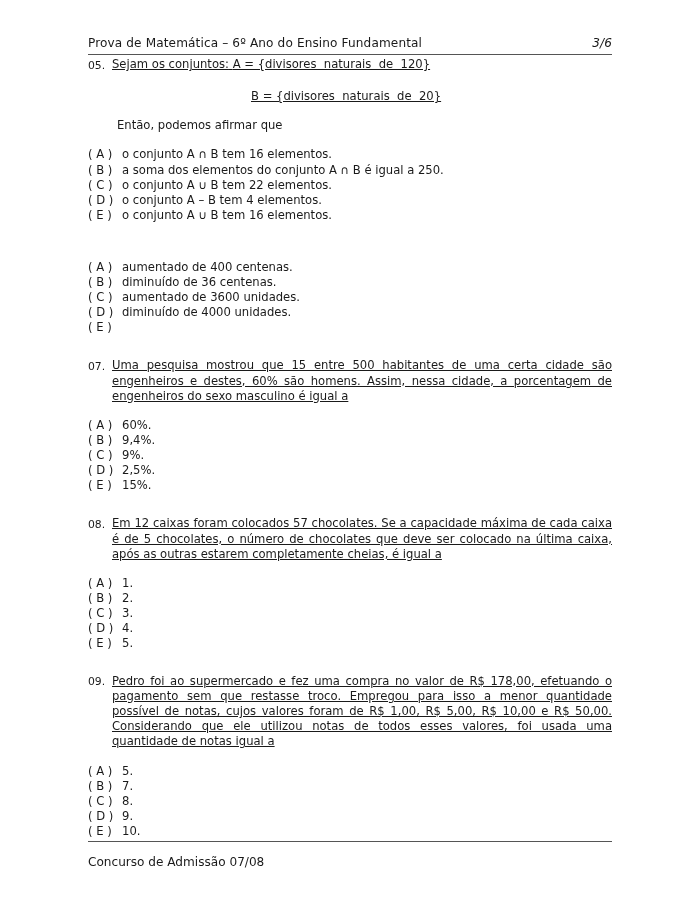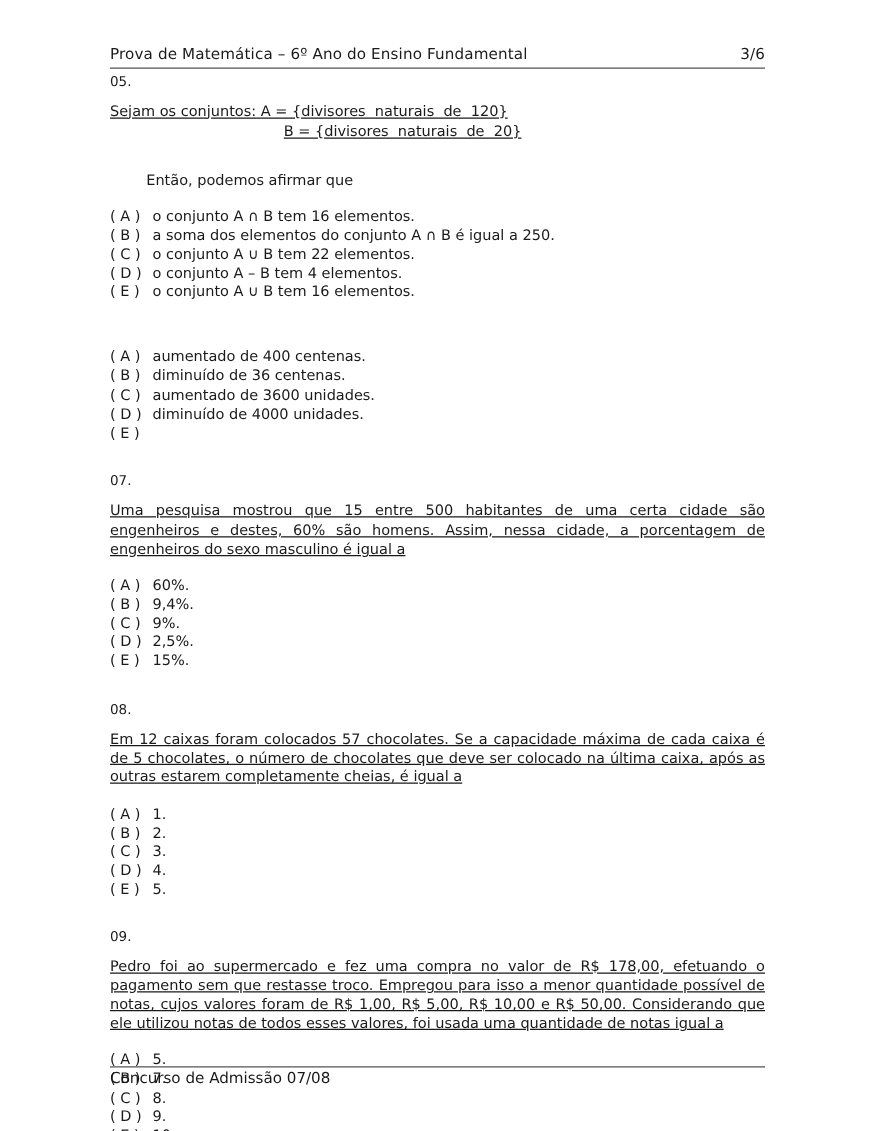--- a/index.html
+++ b/index.html
@@ -33,69 +33,68 @@
     display: flex;
     justify-content: space-between;
     align-items: baseline;
     font-size: 12.1px;
     line-height: 15px;
     padding-bottom: 3px;
     border-bottom: 1.4px solid #555555;
     white-space: nowrap;
   }
   .page-header .title { letter-spacing: 0.01em; }
-  .page-header .pagenum { letter-spacing: 0.01em; }
+  .page-header .pagenum { letter-spacing: 0.01em; font-style: italic; }
 
   
   .content {
     position: absolute;
     top: 57px;
     left: 0;
     width: 524px;
   }
 
   .question {
     margin-bottom: 0;
   }
   .q-block {
     display: flex;
     align-items: flex-start;
     font-size: 11.6px;
     line-height: 15.2px;
-    flex-direction: column;
   }
   .q-num {
     flex: 0 0 24px;
     width: 24px;
     font-size: 10.8px;
     line-height: 15.2px;
     padding-top: 0.5px;
   }
   .q-text {
     flex: 1 1 auto;
     text-align: justify;
     text-justify: inter-word;
     hyphens: none;
     text-decoration: underline;
   }
   .q-text.nojustify { text-align: left; }
 
   .eqlines {
     font-size: 11.6px;
     line-height: 16px;
-    margin-top: 0px;
+    margin-top: 16px;
   }
   .eqline { white-space: pre; }
   .eqline.indent { padding-left: 139px; }
 
   .midnote {
     font-size: 11.6px;
     line-height: 15.2px;
     padding-left: 29px;
-    margin-top: 24px;
+    margin-top: 14px;
   }
 
   .options {
     margin-top: 14px;
     font-size: 11.6px;
     line-height: 15.1px;
   }
   .option {
     display: flex;
     align-items: baseline;
@@ -114,21 +113,21 @@
   .page-footer {
     position: absolute;
     bottom: 35px;
     left: 88px;
     width: 524px;
     display: flex;
     justify-content: flex-start;
     align-items: baseline;
     font-size: 12.1px;
     line-height: 16px;
-    padding-top: 0;
+    padding-top: 12px;
     border-top: 1.4px solid #555555;
     white-space: nowrap;
     gap: 39px;
   }
 </style>
 </head>
 <body>
 
 <div class="page">
 

